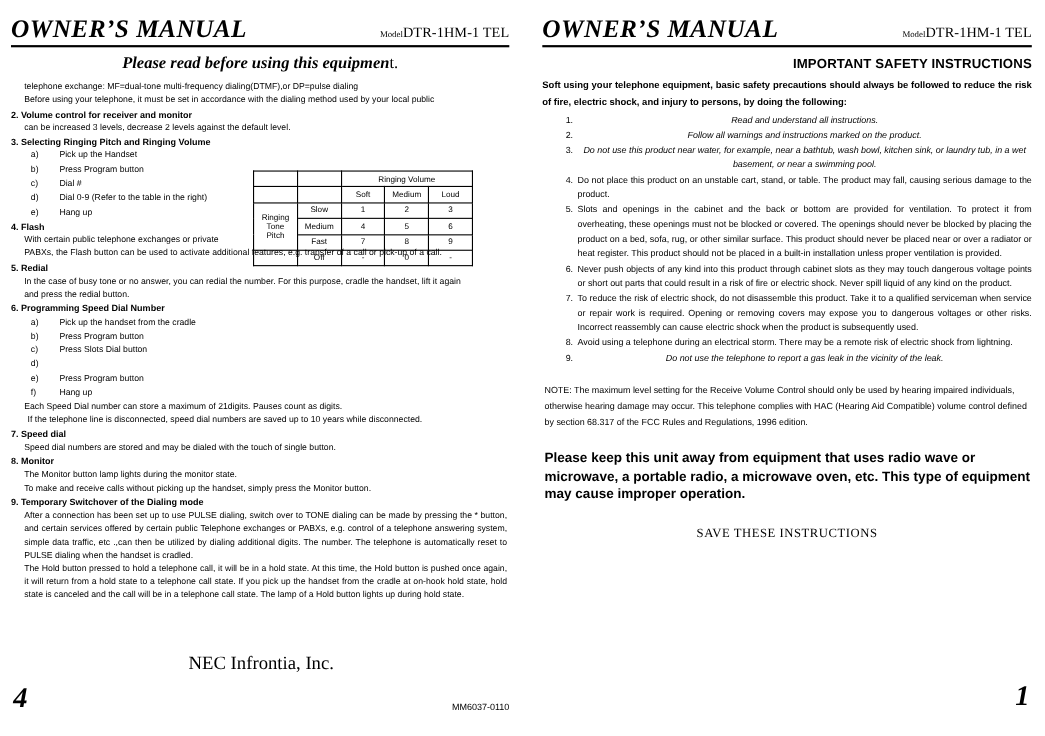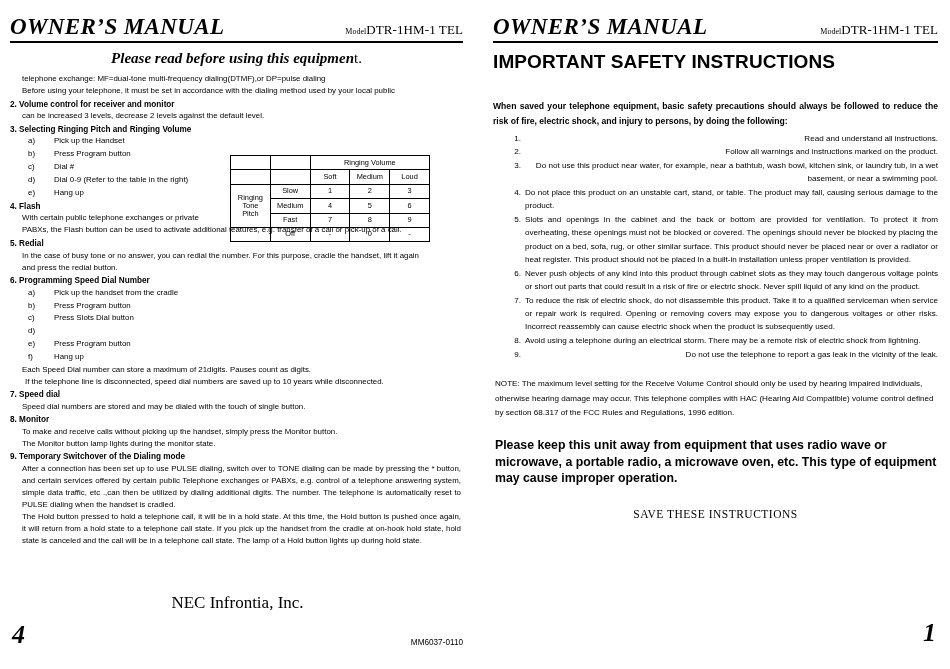--- a/index.html
+++ b/index.html
@@ -132,25 +132,25 @@
     height: 11px;
     line-height: 1.1;
   }
   .pitch-cell {
     font-size: 7.4px;
     line-height: 1.45;
   }
 
   
   .safety-title {
-    text-align: left;
-    font-size: 19px;
+    text-align: right;
+    font-size: 12px;
     font-weight: bold;
     margin-top: 8px;
-    margin-bottom: 26px;
+    margin-bottom: 5px;
     letter-spacing: 0.1px;
   }
   .safety-intro {
     font-size: 8.6px;
     font-weight: bold;
     line-height: 1.78;
     text-align: justify;
     margin-bottom: 2px;
   }
   ol.safety {
@@ -168,21 +168,21 @@
   ol.safety > li .num {
     width: 14px;
     flex: 0 0 14px;
     text-align: right;
     padding-right: 4px;
   }
   ol.safety > li .txt {
     flex: 1 1 auto;
     text-align: justify;
   }
-  ol.safety > li .txt.nojust { text-align: right; }
+  ol.safety > li .txt.nojust { text-align: center; font-style: italic; }
 
   .note-block {
     font-size: 8.1px;
     line-height: 1.78;
     margin-top: 16px;
     margin-left: 2px;
   }
   .keep-away {
     font-size: 12.3px;
     font-weight: bold;
@@ -307,22 +307,22 @@
           <span>Hang up</span>
         </li>
     </ul>
     <div class="body-p">Each Speed Dial number can store a maximum of 21digits. Pauses count as digits.</div>
     <div class="body-p indent2">If the telephone line is disconnected, speed dial numbers are saved up to 10 years while disconnected.</div>
 
     <div class="sec-head">7. Speed dial</div>
     <div class="body-p">Speed dial numbers are stored and may be dialed with the touch of single button.</div>
 
     <div class="sec-head">8. Monitor</div>
+    <div class="body-p">The Monitor button lamp lights during the monitor state.</div>
     <div class="body-p">To make and receive calls without picking up the handset, simply press the Monitor button.</div>
-    <div class="body-p">The Monitor button lamp lights during the monitor state.</div>
 
     <div class="sec-head">9. Temporary Switchover of the Dialing mode</div>
     <div class="body-p just">After a connection has been set up to use PULSE dialing, switch over to TONE dialing can be made by pressing the * button, and certain services offered by certain public Telephone exchanges or PABXs, e.g. control of a telephone answering system, simple data traffic, etc .,can then be utilized by dialing additional digits. The number. The telephone is automatically reset to PULSE dialing when the handset is cradled.</div>
 
     <div class="body-p just">The Hold button pressed to hold a telephone call, it will be in a hold state. At this time, the Hold button is pushed once again, it will return from a hold state to a telephone call state. If you pick up the handset from the cradle at on-hook hold state, hold state is canceled and the call will be in a telephone call state. The lamp of a Hold button lights up during hold state.</div>
 
     <div class="table-float">
       <table class="ring">
         <tbody>
             <tr>
@@ -383,21 +383,21 @@
         <div class="manual-title">OWNER’S MANUAL</div>
         <div class="model-wrap">
           <span class="model-word">Model</span><span class="model-code">DTR-1HM-1 TEL</span>
         </div>
       </div>
       <div class="rule"></div>
     </div>
 
     <div class="safety-title">IMPORTANT SAFETY INSTRUCTIONS</div>
 
-    <div class="safety-intro">When saved your telephone equipment, basic safety precautions should always be followed to reduce the risk of fire, electric shock, and injury to persons, by doing the following:</div>
+    <div class="safety-intro">Soft using your telephone equipment, basic safety precautions should always be followed to reduce the risk of fire, electric shock, and injury to persons, by doing the following:</div>
 
     <ol class="safety">
       <li>
           <span class="num">1.</span>
           <span class="txt nojust">Read and understand all instructions.</span>
         </li>
       <li>
           <span class="num">2.</span>
           <span class="txt nojust">Follow all warnings and instructions marked on the product.</span>
         </li>

